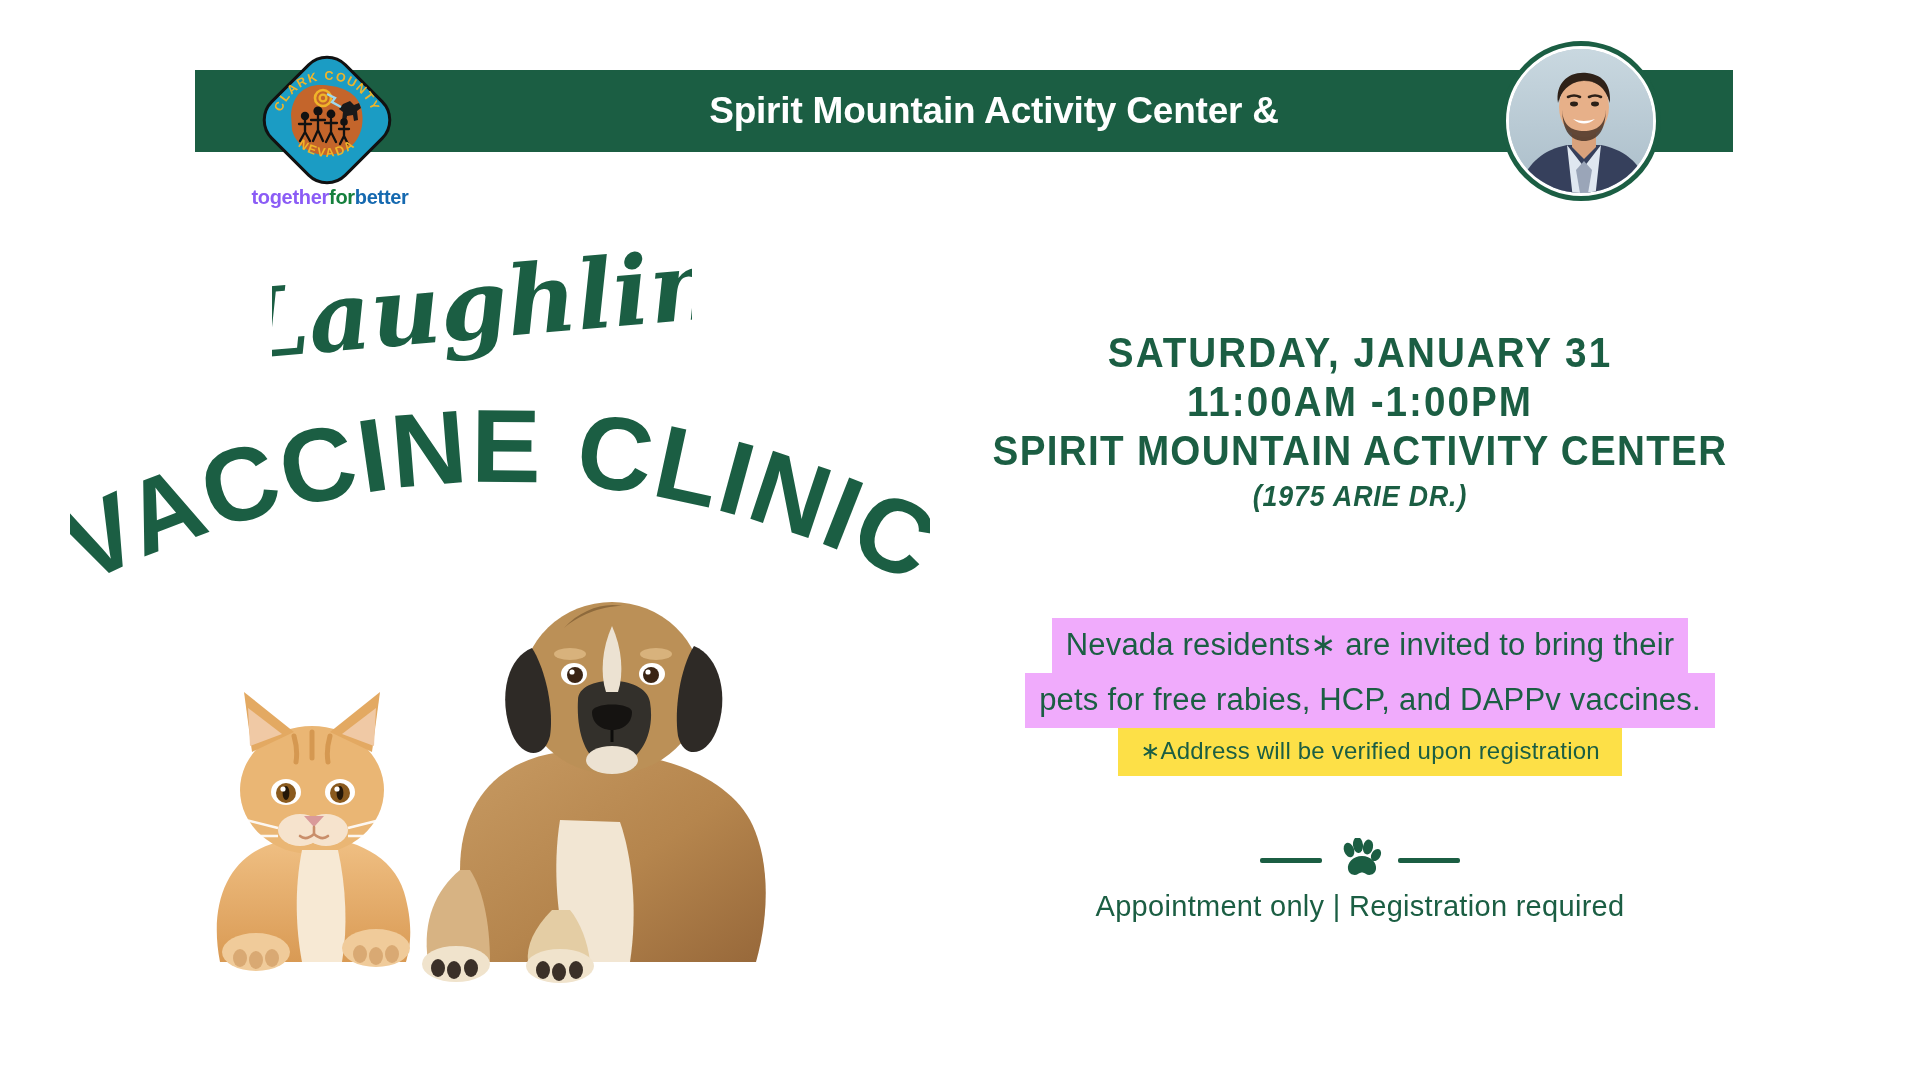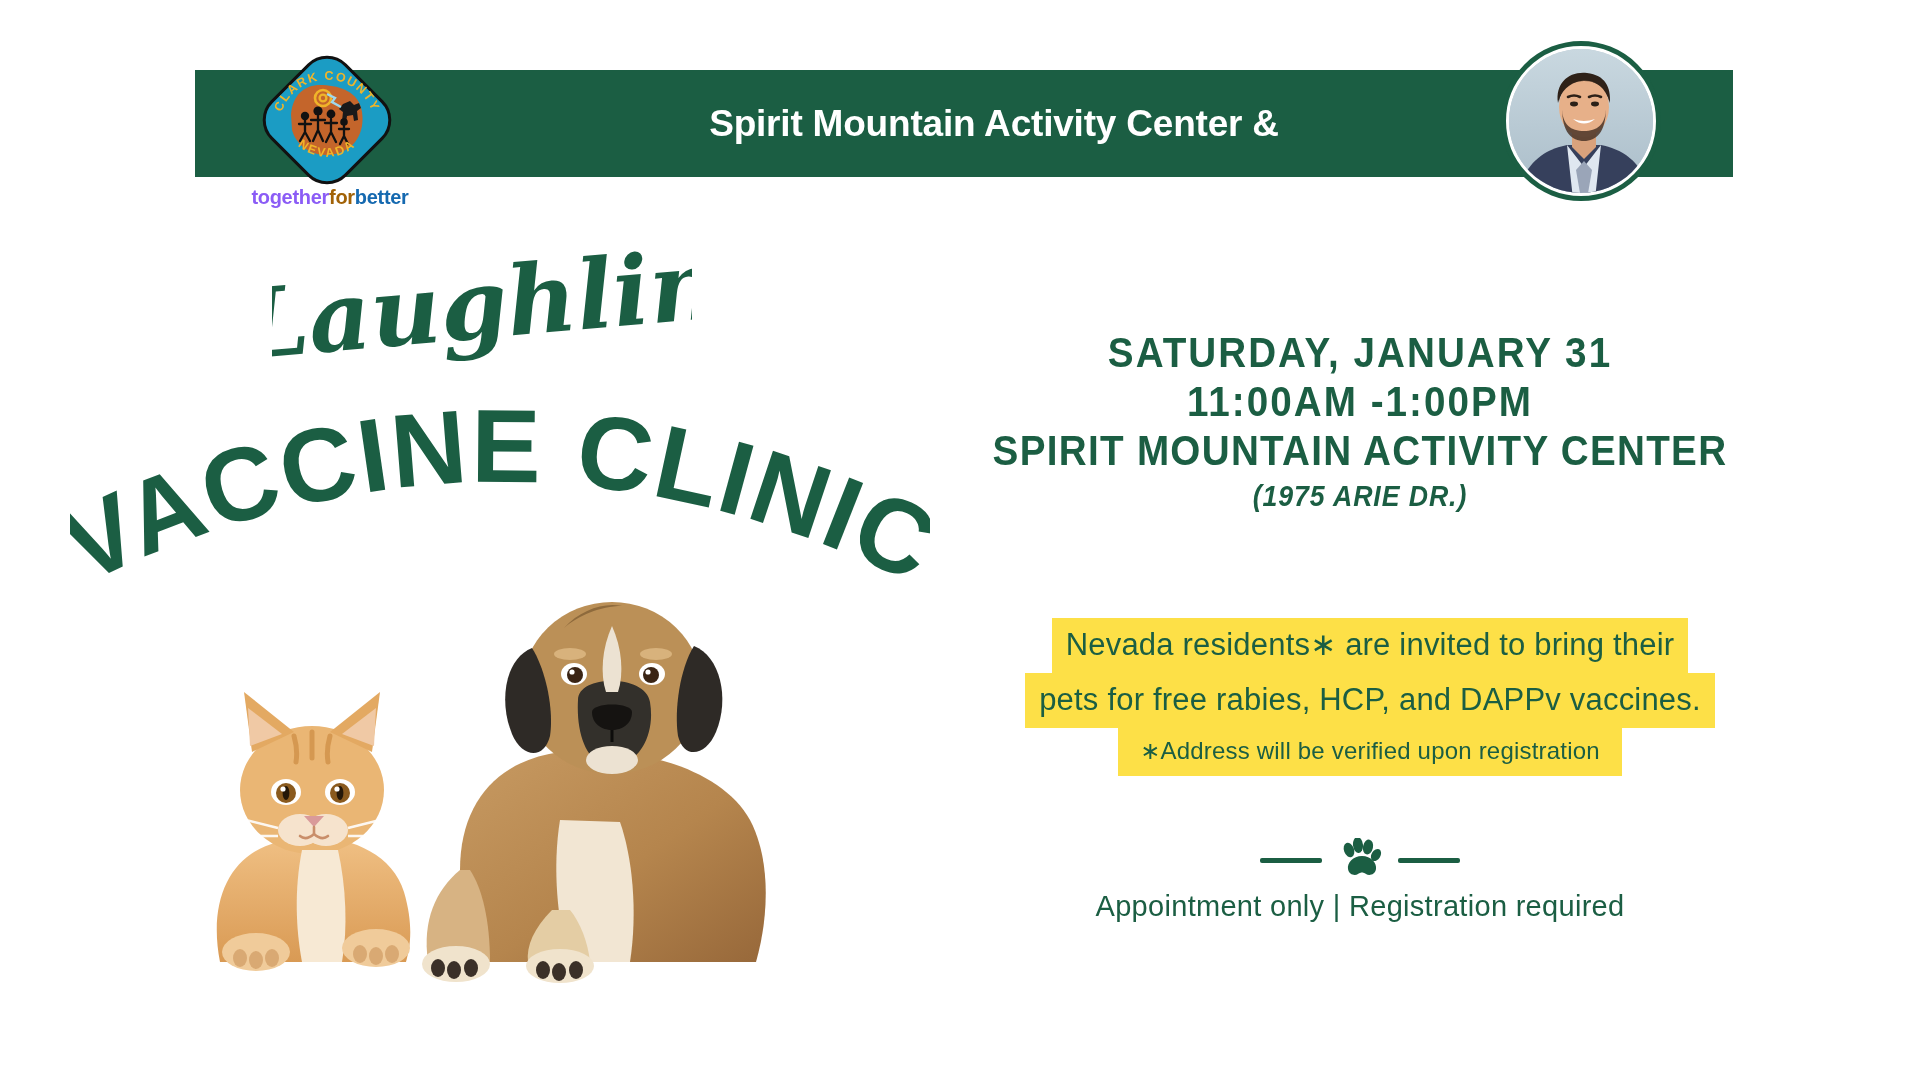--- a/index.html
+++ b/index.html
@@ -2,39 +2,39 @@
 <html><head>
 <meta charset="utf-8">
 <title>Laughlin Vaccine Clinic Flyer</title>
 <style>
   * { margin:0; padding:0; box-sizing:border-box; }
   html,body { width:1920px; height:1080px; background:#ffffff; overflow:hidden; }
   body { font-family:"Liberation Sans", sans-serif; position:relative; }
 
   
   .header-bar{
-    position:absolute; left:195px; top:70px; width:1538px; height:107px;
+    position:absolute; left:195px; top:70px; width:1538px; height:82px;
     background:#1B5E43;
     display:flex; align-items:center; justify-content:center;
   }
   .header-title{
     color:#ffffff; font-size:37px; font-weight:bold; line-height:1.18;
     text-align:center; letter-spacing:-0.2px;
     font-family:"Liberation Sans", sans-serif;
     margin-left:60px;
   }
   .header-title .line{ display:block; white-space:nowrap; }
 
   
   .seal-wrap{ position:absolute; left:262px; top:48px; width:130px; height:140px; }
   .seal-tagline{
     position:absolute; left:245px; top:186px; width:170px; text-align:center;
     font-size:20px; font-weight:bold; letter-spacing:-0.3px; white-space:nowrap;
   }
-  .tg-a{ color:#8b5cf6; } .tg-b{ color:#a16207; } .tg-c{ color:#1569B0; }
+  .tg-a{ color:#8b5cf6; } .tg-b{ color:#15803d; } .tg-c{ color:#1569B0; }
 
   
   .headshot{
     position:absolute; left:1501px; top:41px; width:160px; height:160px;
     border-radius:50%; border:5px solid #1B5E43; background:#ffffff;
     overflow:hidden;
   }
   .headshot .inner{ position:absolute; inset:3px; border-radius:50%; overflow:hidden; background:#b9c9d2; }
 
   
@@ -67,21 +67,21 @@
   
   .note{
     position:absolute; left:960px; top:618px; width:820px; text-align:center;
   }
   .note .n-row{ display:block; line-height:1.42; }
   .note .n-main{
     font-size:31px; color:#1B5E43; letter-spacing:0.2px;
     font-family:"Liberation Sans Narrow","Liberation Sans", sans-serif;
   }
   .note .n-main .hl{
-    background:#fde047; padding:5px 14px 6px; display:inline-block; white-space:nowrap;
+    background:#f0abfc; padding:5px 14px 6px; display:inline-block; white-space:nowrap;
   }
   .note .n-sub{
     font-size:24px; color:#1B5E43; letter-spacing:0.2px;
     font-family:"Liberation Sans Narrow","Liberation Sans", sans-serif;
   }
   .note .n-sub .hl{
     background:#fde047; padding:6px 22px 8px; display:inline-block; white-space:nowrap;
   }
 
   

